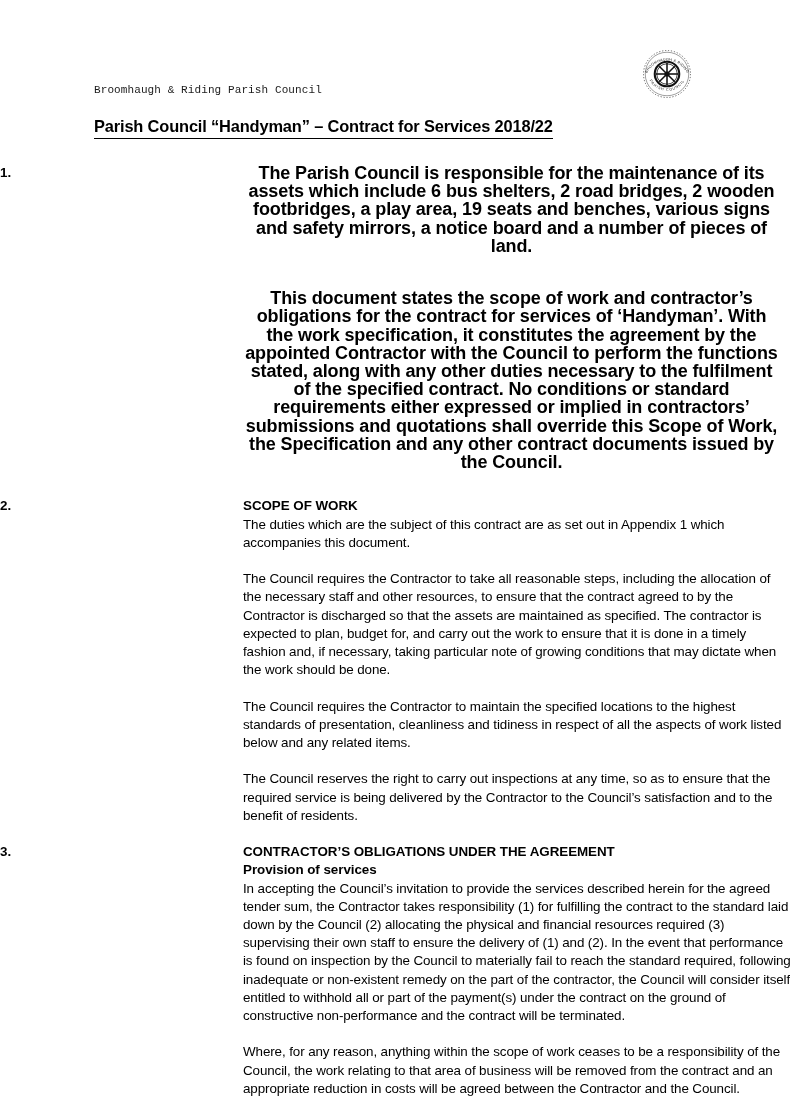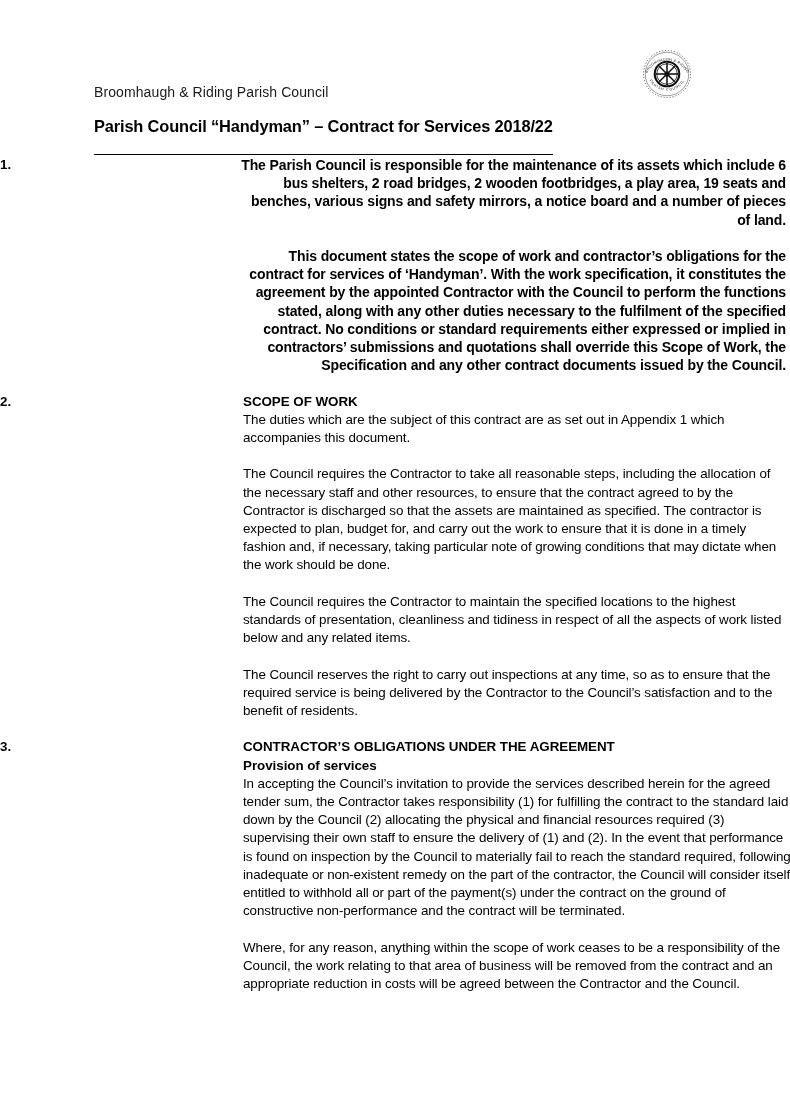--- a/index.html
+++ b/index.html
@@ -25,25 +25,26 @@
     position: absolute;
     left: 0;
     top: 0;
     width: 790px;
     height: 110px;
   }
   .org-name {
     position: absolute;
     left: 94px;
     top: 84px;
-    font-size: 14px;
+    font-size: 11px;
     font-weight: 400;
     letter-spacing: 0.1px;
     color: #1a1a1a;
     white-space: nowrap;
+    font-family: Liberation Mono, monospace;
   }
   .logo {
     position: absolute;
     left: 637px;
     top: 44px;
     width: 60px;
     height: 60px;
   }
   .logo svg { display: block; }
 
@@ -51,21 +52,21 @@
   .doc-title {
     position: absolute;
     left: 94px;
     top: 117px;
     font-size: 16.4px;
     font-weight: bold;
     letter-spacing: -0.15px;
     color: #000;
     white-space: nowrap;
     border-bottom: 1.6px solid #000;
-    padding-bottom: 18px;
+    padding-bottom: 2px;
     line-height: 1.15;
   }
 
   
   .content {
     position: absolute;
     left: 0;
     top: 156px;
     width: 790px;
   }
@@ -100,26 +101,26 @@
     letter-spacing: -0.05px;
   }
   .subhead {
     font-weight: bold;
     font-size: 13.4px;
     line-height: 18.2px;
     letter-spacing: -0.05px;
   }
 
   p.b {               
-    margin: 0;
-    font-weight: bold;
-    font-size: 14px;
+    margin: 8px;
+    font-weight: bold;
+    font-size: 18px;
     line-height: 18.2px;
     letter-spacing: -0.12px;
-    text-align: right;
+    text-align: center;
   }
   p.r {               
     margin: 0;
     font-weight: 400;
     font-size: 13.4px;
     line-height: 18.2px;
     letter-spacing: -0.1px;
     text-align: left;
   }
   .gap { height: 18.2px; }

